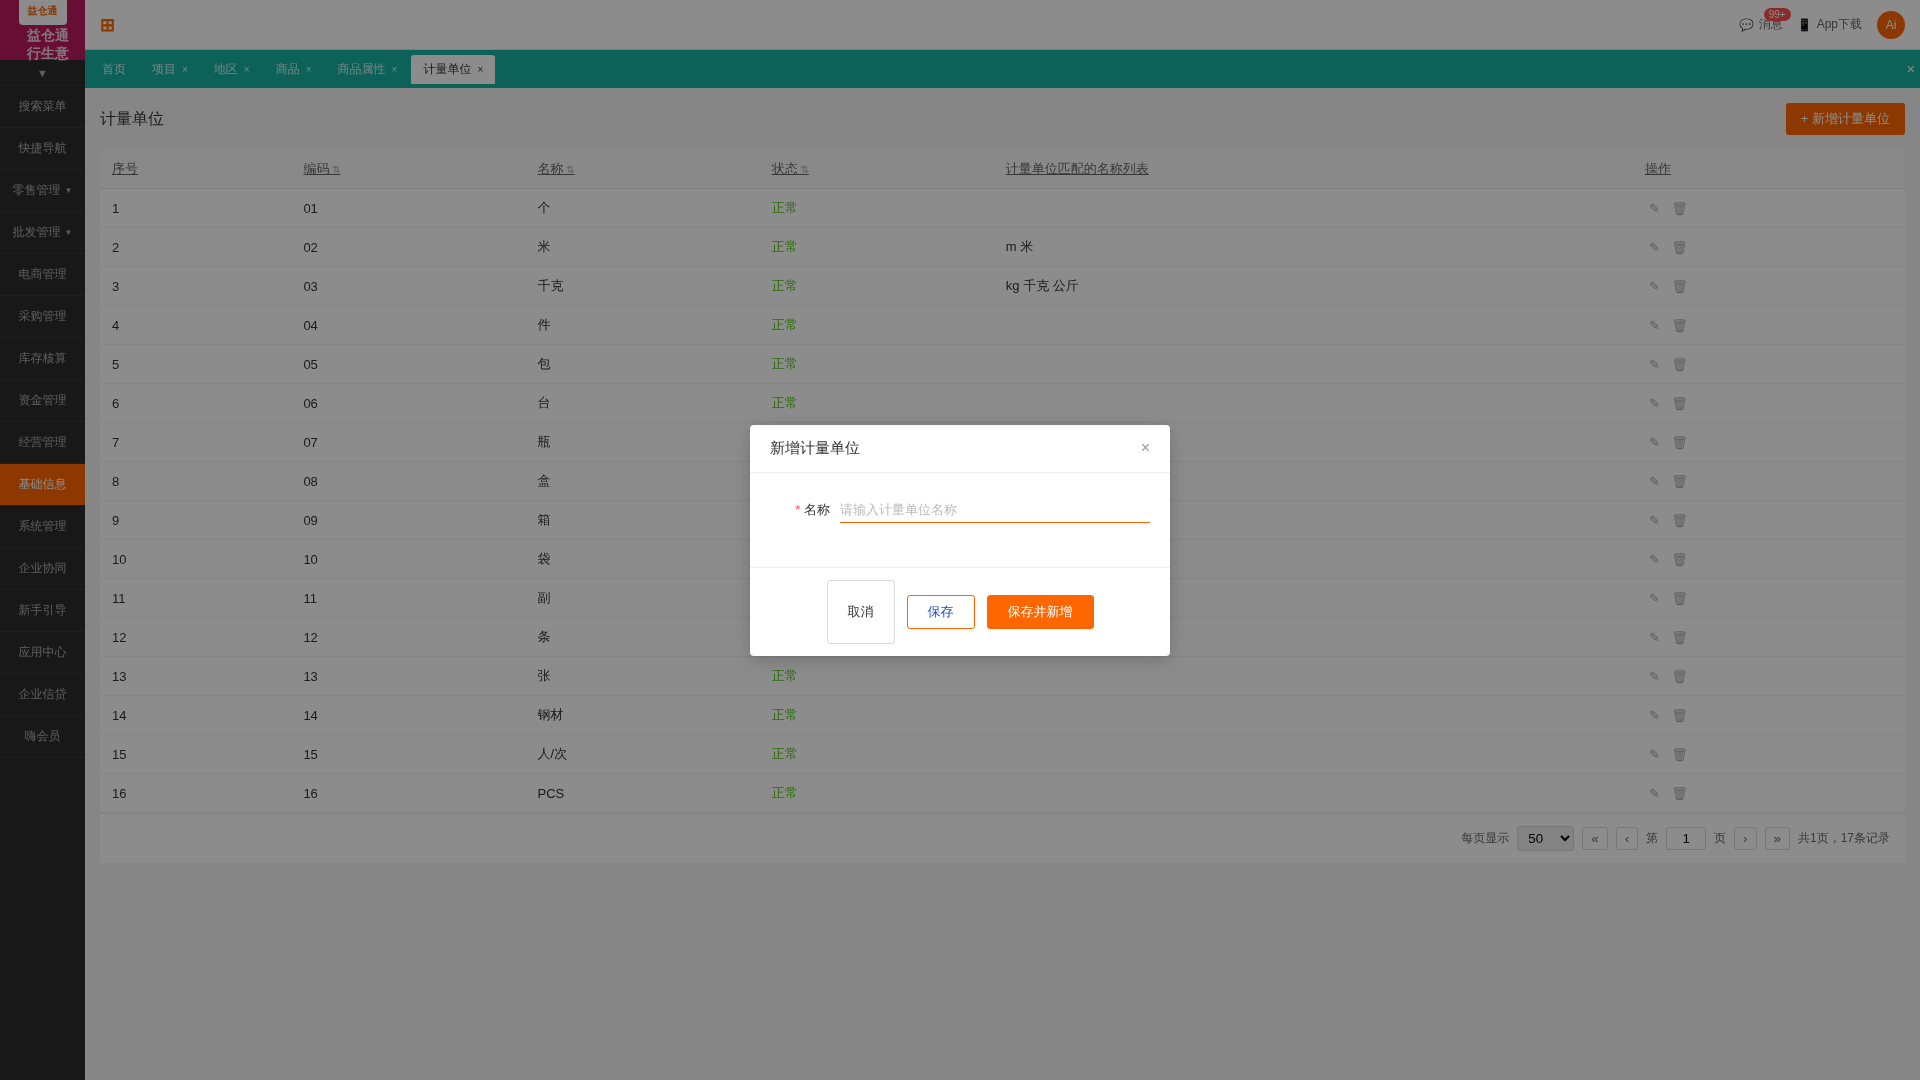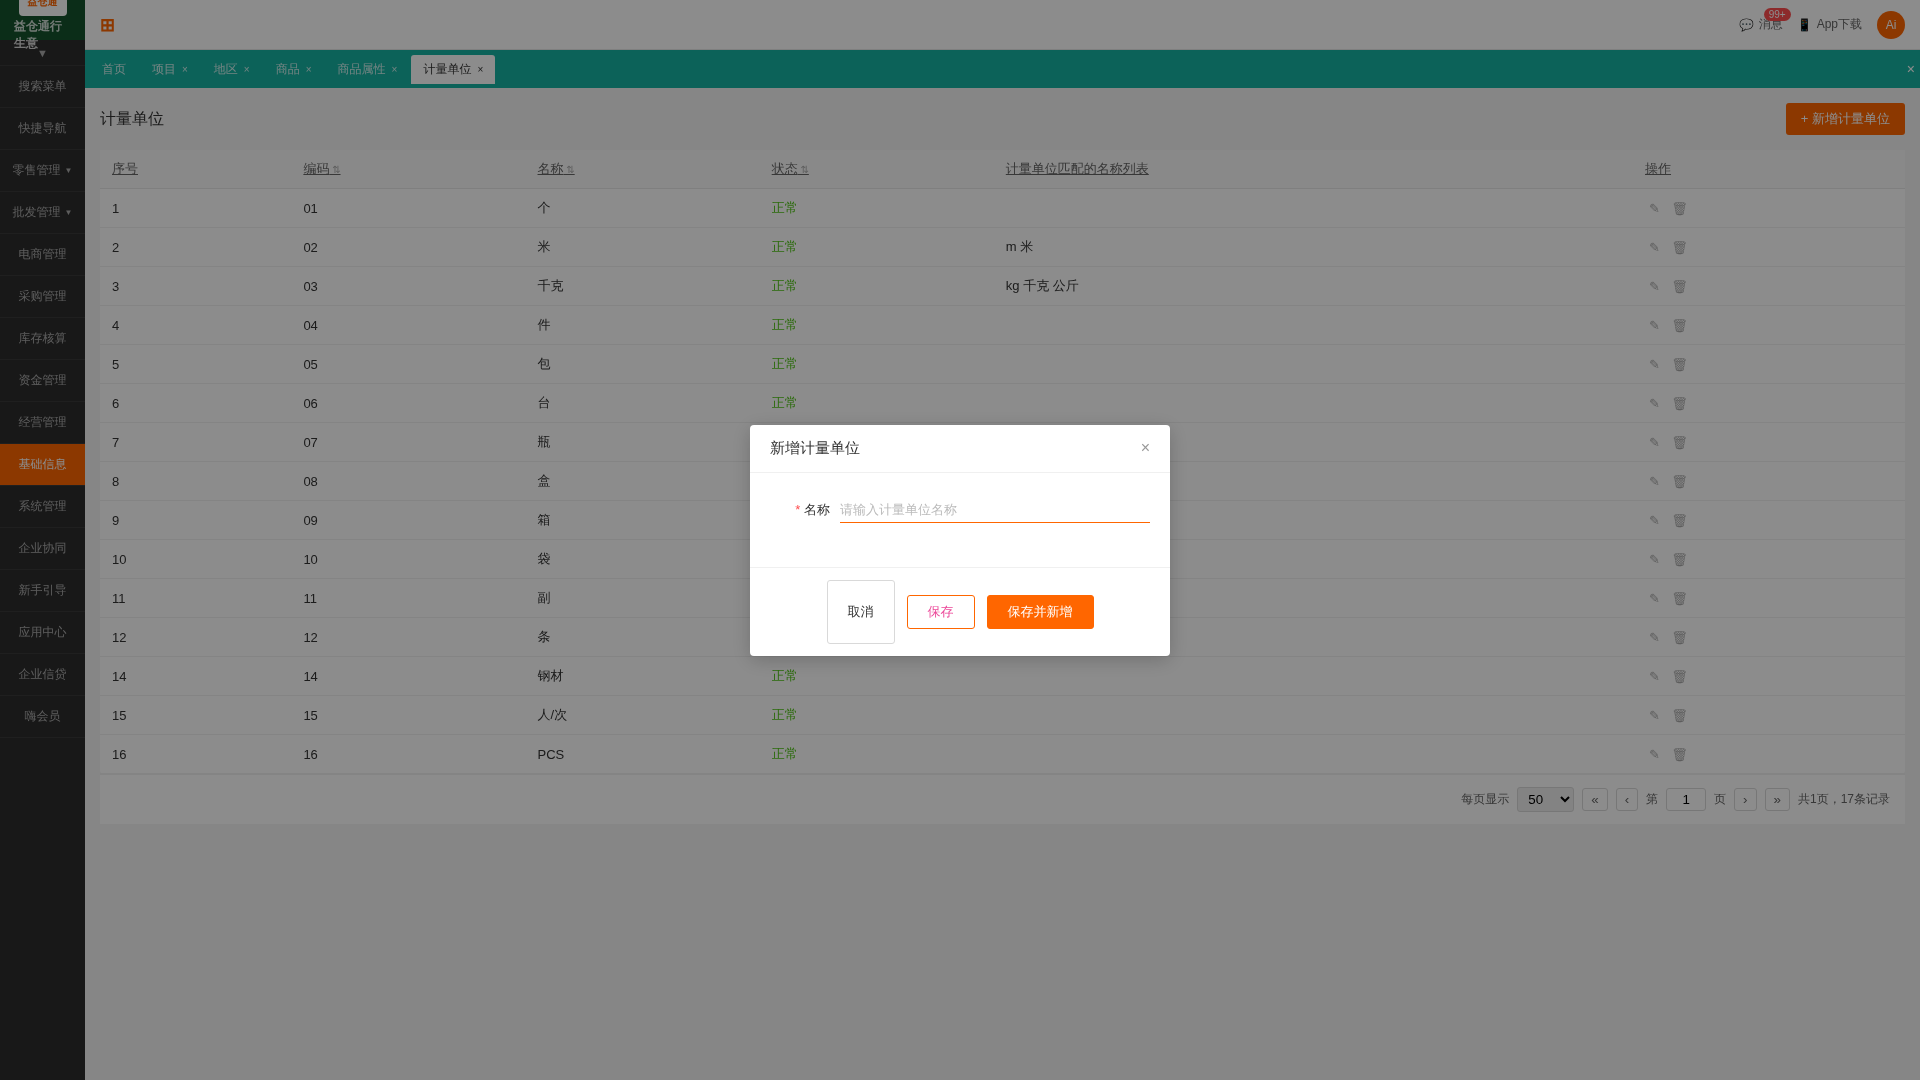--- a/index.html
+++ b/index.html
@@ -1,20 +1,20 @@
 <!DOCTYPE html>
 <html><head>
   <meta charset="utf-8">
   <style>
     * { margin: 0; padding: 0; box-sizing: border-box; }
     body { font-family: 'Microsoft YaHei', Arial, sans-serif; font-size: 13px; background: #f0f2f5; width: 1920px; height: 1080px; overflow: hidden; display: flex; }
 
     
     .sidebar { width: 85px; background: #2d2d2d; color: #ccc; display: flex; flex-direction: column; height: 1080px; flex-shrink: 0; }
-    .sidebar-logo { height: 40px; background: #14532d; display: flex; align-items: center; justify-content: center; color: white; font-size: 14px; font-weight: bold; padding: 14px; }
+    .sidebar-logo { height: 60px; background: #be185d; display: flex; align-items: center; justify-content: center; color: white; font-size: 14px; font-weight: bold; padding: 7px; }
     .sidebar-nav-item { padding: 12px 8px; text-align: center; cursor: pointer; font-size: 12px; color: #aaa; border-bottom: 1px solid #3a3a3a; }
     .sidebar-nav-item.active { background: #ff6600; color: white; }
     .arrow-down { font-size: 8px; }
 
     
     .main { flex: 1; display: flex; flex-direction: column; height: 1080px; overflow: hidden; }
 
     
     .topbar { height: 50px; background: white; display: flex; align-items: center; justify-content: space-between; padding: 0 15px; border-bottom: 1px solid #e8e8e8; flex-shrink: 0; }
     .topbar-left { display: flex; align-items: center; gap: 10px; }
@@ -61,36 +61,36 @@
     .modal-title { font-size: 15px; color: #333; font-weight: 500; }
     .modal-close { background: none; border: none; cursor: pointer; color: #999; font-size: 16px; }
     .modal-body { padding: 24px 20px; }
     .form-item { display: flex; align-items: center; margin-bottom: 20px; }
     .form-label { width: 60px; text-align: right; font-size: 13px; color: #333; margin-right: 10px; }
     .form-input { flex: 1; border: none; border-bottom: 1px solid #d9d9d9; padding: 5px 0; font-size: 13px; outline: none; }
     .form-input.focused { border-bottom-color: #ff6600; }
     .form-input::placeholder { color: #bbb; }
     .modal-footer { padding: 12px 20px; display: flex; align-items: center; justify-content: center; gap: 12px; border-top: 1px solid #f0f0f0; }
     .btn-cancel { border: 1px solid #d9d9d9; background: white; color: #333; padding: 22px 20px; border-radius: 3px; cursor: pointer; font-size: 13px; }
-    .btn-save { background: white; border: 1px solid #ff6600; color: #ec4899; padding: 7px 20px; border-radius: 3px; cursor: pointer; font-size: 13px; }
+    .btn-save { background: white; border: 1px solid #ff6600; color: #1d4ed8; padding: 7px 20px; border-radius: 3px; cursor: pointer; font-size: 13px; }
     .btn-save-add { background: #ff6600; border: 1px solid #ff6600; color: white; padding: 7px 20px; border-radius: 3px; cursor: pointer; font-size: 13px; }
 
     .sortable { cursor: pointer; }
     .sortable::after { content: ' ⇅'; font-size: 10px; color: #aaa; }
   </style>
 </head>
 <body>
 
 <div class="sidebar">
   <div class="sidebar-logo">
     <div style="display:flex;flex-direction:column;align-items:center;">
       <div style="width:48px;height:28px;background:#fff;border-radius:4px;display:flex;align-items:center;justify-content:center;margin-bottom:2px;">
         <span style="color:#ff6600;font-size:10px;font-weight:bold;">益仓通</span>
       </div>
-      <span style="font-size:12px;color:rgba(255,255,255,0.8);">益仓通行生意</span>
+      <span style="font-size:14px;color:rgba(255,255,255,0.8);margin-left:20px;">益仓通行生意</span>
     </div>
   </div>
   <div style="text-align:center;padding:5px;border-bottom:1px solid #3a3a3a;">
     <span style="color:#aaa;font-size:11px;">▼</span>
   </div>
   <div class="sidebar-nav-item">搜索菜单</div>
   <div class="sidebar-nav-item">快捷导航</div>
   <div class="sidebar-nav-item" style="display:flex;align-items:center;justify-content:center;gap:4px;">零售管理 <span class="arrow-down">▼</span></div>
   <div class="sidebar-nav-item" style="display:flex;align-items:center;justify-content:center;gap:4px;">批发管理 <span class="arrow-down">▼</span></div>
   <div class="sidebar-nav-item">电商管理</div>
@@ -301,20 +301,31 @@
       <td>12</td>
       <td>条</td>
       <td class="status-normal">正常</td>
       <td></td>
       <td>
         <button class="action-btn" title="编辑"><span style="font-size:13px;color:#aaa;">✎</span></button>
         <button class="action-btn" title="删除"><span style="font-size:13px;color:#aaa;">🗑</span></button>
       </td>
     </tr>
             <tr>
+      <td>13</td>
+      <td>13</td>
+      <td>张</td>
+      <td class="status-normal">正常</td>
+      <td></td>
+      <td>
+        <button class="action-btn" title="编辑"><span style="font-size:13px;color:#aaa;">✎</span></button>
+        <button class="action-btn" title="删除"><span style="font-size:13px;color:#aaa;">🗑</span></button>
+      </td>
+    </tr>
+            <tr>
       <td>14</td>
       <td>14</td>
       <td>钢材</td>
       <td class="status-normal">正常</td>
       <td></td>
       <td>
         <button class="action-btn" title="编辑"><span style="font-size:13px;color:#aaa;">✎</span></button>
         <button class="action-btn" title="删除"><span style="font-size:13px;color:#aaa;">🗑</span></button>
       </td>
     </tr>

